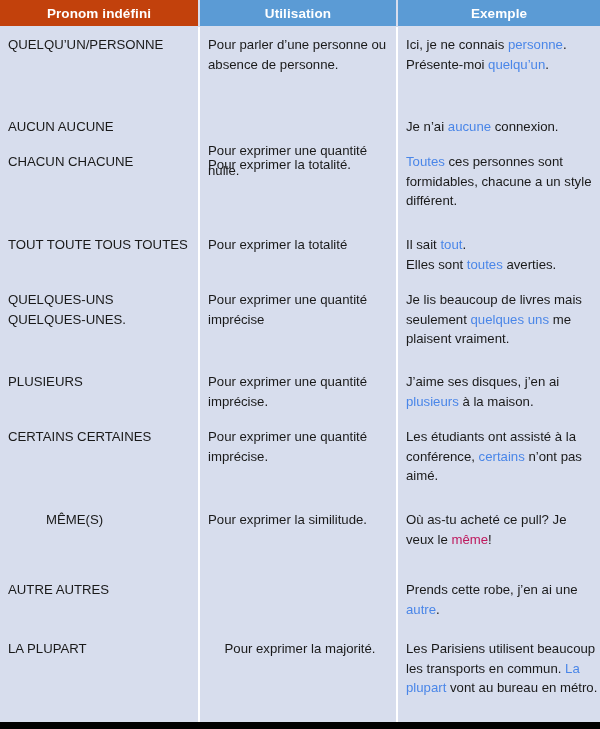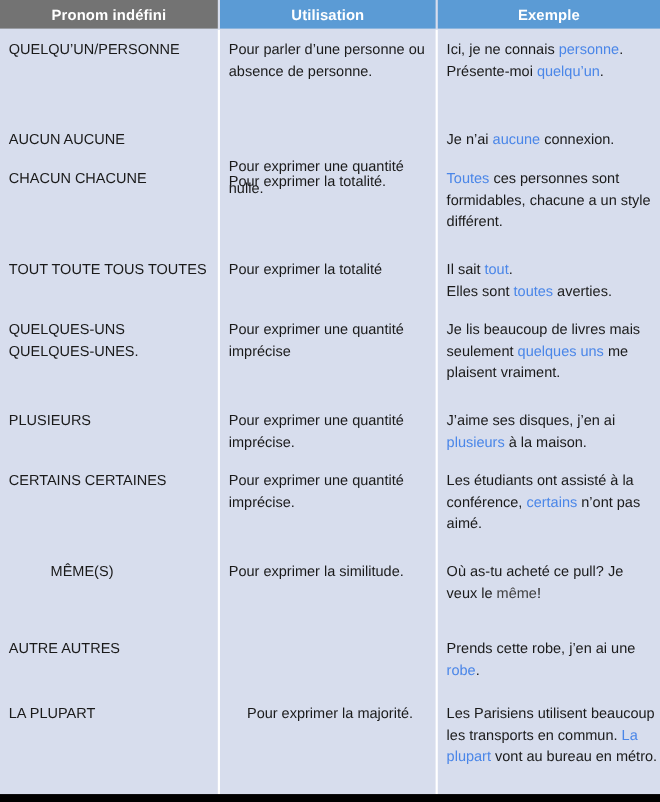--- a/index.html
+++ b/index.html
@@ -100,21 +100,21 @@
     height: 7px;
     background: #000000;
   }
 </style>
 </head>
 <body>
 
 <div id="table-wrap" style="background: rgb(215, 221, 237);">
 
   <div id="header-row">
-    <div class="hcell" id="hcell-0" style="background: #737373; color: rgb(255, 255, 255);">Pronom indéfini</div>
+    <div class="hcell" id="hcell-0" style="background: #c2410c; color: rgb(255, 255, 255);">Pronom indéfini</div>
     <div class="hcell" id="hcell-1" style="background: rgb(91, 155, 213); color: rgb(255, 255, 255);">Utilisation</div>
     <div class="hcell" id="hcell-2" style="background: rgb(91, 155, 213); color: rgb(255, 255, 255);">Exemple</div>
   </div>
 
   <div id="body-grid">
     <div class="col" id="col-0" style="background: rgb(215, 221, 237);">
         <div class="cell" style="top: 8px;">QUELQU’UN/PERSONNE</div>
         <div class="cell" style="top: 125px;">CHACUN CHACUNE</div>
         <div class="cell" style="top: 90px;">AUCUN AUCUNE</div>
         <div class="cell" style="top: 208px;">TOUT TOUTE TOUS TOUTES</div>
@@ -137,22 +137,22 @@
         <div class="cell" style="top: 612px; text-align: center;">Pour exprimer la majorité.</div>
       </div>
     <div class="col" id="col-2" style="background: rgb(215, 221, 237);">
         <div class="cell" style="top: 90px;"><span>Je n’ai </span><span class="hl" style="color: rgb(74, 134, 232);">aucune</span><span> connexion.</span></div>
         <div class="cell" style="top: 8px;"><span>Ici, je ne connais </span><span class="hl" style="color: rgb(74, 134, 232);">personne</span><span>.</span><br><span>Présente-moi </span><span class="hl" style="color: rgb(74, 134, 232);">quelqu’un</span><span>.</span></div>
         <div class="cell" style="top: 125px;"><span class="hl" style="color: rgb(74, 134, 232);">Toutes</span><span> ces personnes sont formidables, chacune a un style différent.</span></div>
         <div class="cell" style="top: 208px;"><span>Il sait </span><span class="hl" style="color: rgb(74, 134, 232); margin-top: 41px;">tout</span><span>.</span><br><span>Elles sont </span><span class="hl" style="color: rgb(74, 134, 232);">toutes</span><span> averties.</span></div>
         <div class="cell" style="top: 263px;"><span>Je lis beaucoup de livres mais seulement </span><span class="hl" style="color: rgb(74, 134, 232);">quelques uns</span><span> me plaisent vraiment.</span></div>
         <div class="cell" style="top: 345px;"><span>J’aime ses disques, j’en ai </span><span class="hl" style="color: rgb(74, 134, 232);">plusieurs</span><span> à la maison.</span></div>
         <div class="cell" style="top: 400px;"><span>Les étudiants ont assisté à la conférence, </span><span class="hl" style="color: rgb(74, 134, 232);">certains</span><span> n’ont pas aimé.</span></div>
-        <div class="cell" style="top: 483px;"><span>Où as-tu acheté ce pull? Je veux le </span><span class="hl" style="color: #404040;">même</span><span>!</span></div>
-        <div class="cell" style="top: 553px;"><span>Prends cette robe, j’en ai une </span><span class="hl" style="color: rgb(74, 134, 232);">robe</span><span>.</span></div>
+        <div class="cell" style="top: 483px;"><span>Où as-tu acheté ce pull? Je veux le </span><span class="hl" style="color: #be185d;">même</span><span>!</span></div>
+        <div class="cell" style="top: 553px;"><span>Prends cette robe, j’en ai une </span><span class="hl" style="color: rgb(74, 134, 232);">autre</span><span>.</span></div>
         <div class="cell" style="top: 612px;"><span>Les Parisiens utilisent beaucoup les transports en commun. </span><span class="hl" style="color: rgb(74, 134, 232);">La plupart</span><span> vont au bureau en métro.</span></div>
       </div>
     <div class="vdiv" id="vdiv-0" style="background: rgb(255, 255, 255);"></div>
     <div class="vdiv" id="vdiv-1" style="background: rgb(255, 255, 255);"></div>
   </div>
 
   <div id="footer-strip" style="background: rgb(0, 0, 0);"></div>
 </div>
 
 </body></html>

